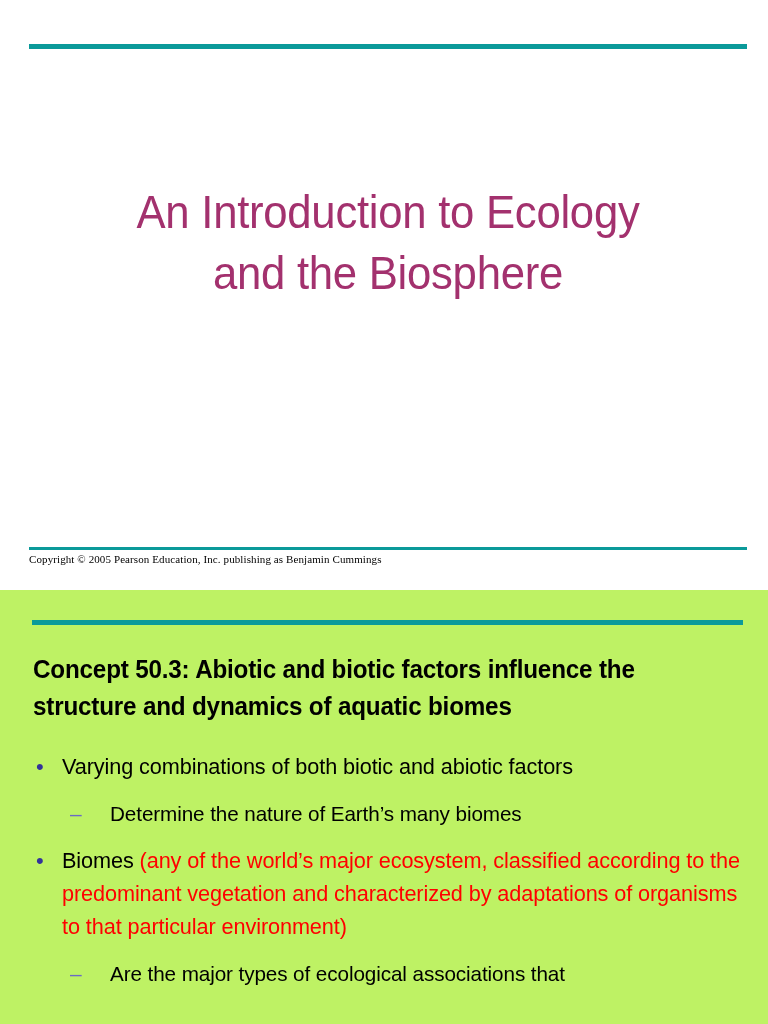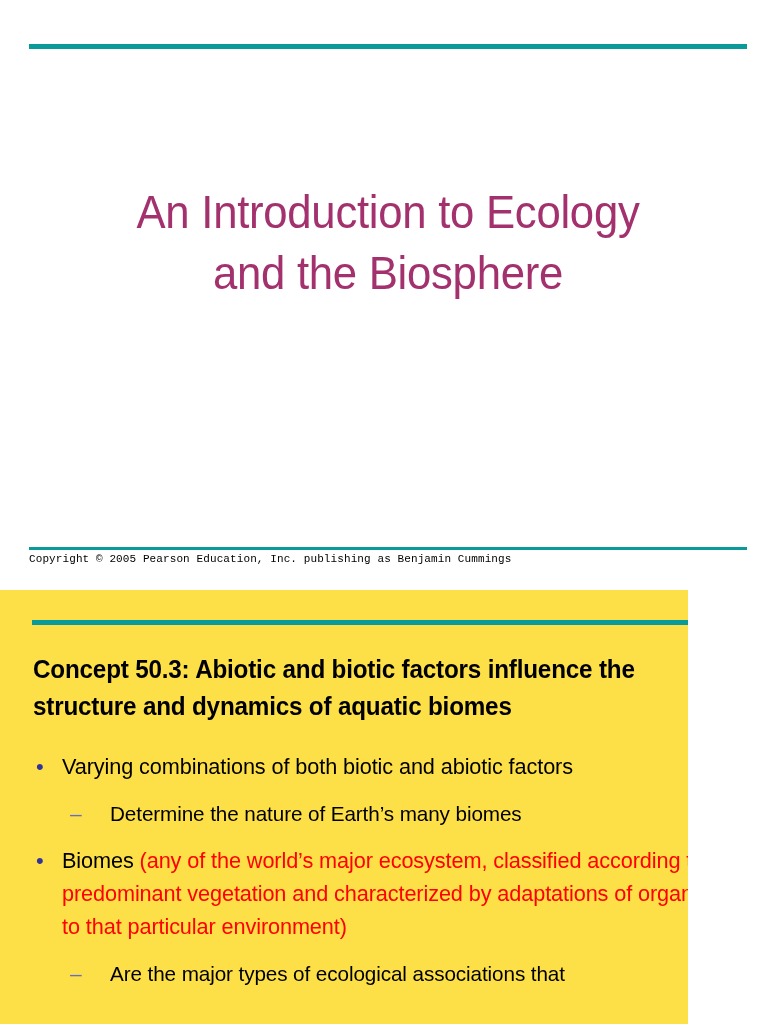--- a/index.html
+++ b/index.html
@@ -65,35 +65,35 @@
     top: 547px;
     width: 718px;
     height: 3px;
   }
 
   .copyright-text {
     position: absolute;
     left: 25px;
     top: 553px;
     color: #000000;
-    font-family: Liberation Mono, monospace;
+    font-family: Liberation Serif, serif;
     font-size: 11px;
     font-weight: 400;
     letter-spacing: 0.1px;
     white-space: nowrap;
   }
 
   
   .slide-content {
     position: absolute;
     left: 0;
     top: 590px;
-    width: 688px;
+    width: 768px;
     height: 434px;
-    background: #fde047;
+    background: #bef264;
     overflow: hidden;
   }
 
   .rule-content {
     left: 32px;
     top: 30px;
     width: 711px;
     height: 5px;
   }
 

